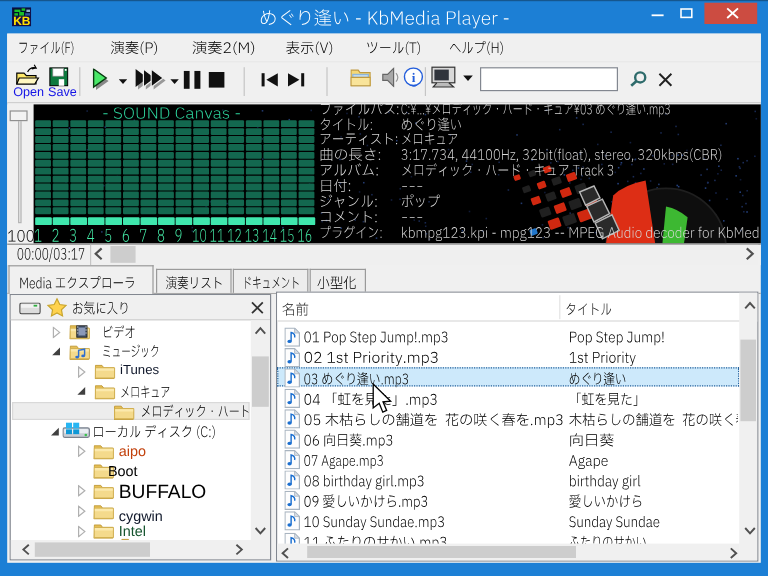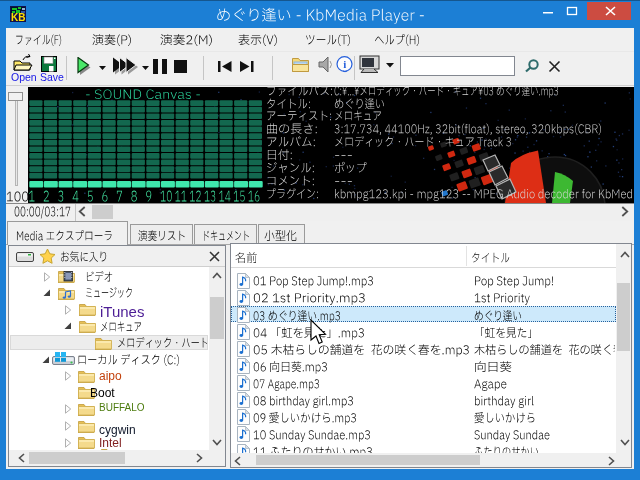--- a/index.html
+++ b/index.html
@@ -856,21 +856,21 @@
     </g>
   </svg>
 <svg style="position:absolute;left:63px;top:304.70000000000005px" width="10" height="10">
     <path d="M2.5 0.8 l5.2 4.2 l-5.2 4.2 z" fill="#fdfdfd" stroke="#b0b0b0"></path>
   </svg>
 <svg style="position:absolute;left:79px;top:302.40000000000003px" width="18" height="14" viewBox="0 0 18 14">
     <path d="M0.5 2.5 h5.5 l1.5 2 h8.5 v9 h-16 z" fill="#e8c055" stroke="#c09b3a" stroke-width="0.8"></path>
     <path d="M0.5 4.5 h16 v8.5 h-16 z" fill="#f4da8c" stroke="#cfae4e" stroke-width="0.8"></path>
     <path d="M1 5 h15 v2 h-15 z" fill="#fbe9ad"></path>
   </svg>
-<div class="t" style="left:100px;top:302.7px;font-size:15px;color:#4c1d95">iTunes</div>
+<div class="t" style="left:100px;top:302.7px;font-size:11px;color:#0f172a">iTunes</div>
 <svg style="position:absolute;left:63px;top:321.30000000000007px" width="10" height="10">
     <path d="M8 1.5 v6.5 h-6.5 z" fill="#404040"></path>
   </svg>
 <svg style="position:absolute;left:79px;top:319.00000000000006px" width="18" height="14" viewBox="0 0 18 14">
     <path d="M0.5 2.5 h5.5 l1.5 2 h8.5 v9 h-16 z" fill="#e8c055" stroke="#c09b3a" stroke-width="0.8"></path>
     <path d="M0.5 4.5 h16 v8.5 h-16 z" fill="#f4da8c" stroke="#cfae4e" stroke-width="0.8"></path>
     <path d="M1 5 h15 v2 h-15 z" fill="#fbe9ad"></path>
   </svg>
 <svg style="position:absolute;left:100px;top:317.6px" width="44" height="18" viewBox="0 0 44 18">
     <g transform="translate(0,13.2) scale(0.7000,1)">
@@ -921,39 +921,39 @@
   </svg>
 <div class="t" style="left:90px;top:385.7px;font-size:12px;color:#000">Boot</div>
 <svg style="position:absolute;left:63px;top:404.3000000000002px" width="10" height="10">
     <path d="M2.5 0.8 l5.2 4.2 l-5.2 4.2 z" fill="#fdfdfd" stroke="#b0b0b0"></path>
   </svg>
 <svg style="position:absolute;left:78px;top:402.00000000000017px" width="18" height="14" viewBox="0 0 18 14">
     <path d="M0.5 2.5 h5.5 l1.5 2 h8.5 v9 h-16 z" fill="#e8c055" stroke="#c09b3a" stroke-width="0.8"></path>
     <path d="M0.5 4.5 h16 v8.5 h-16 z" fill="#f4da8c" stroke="#cfae4e" stroke-width="0.8"></path>
     <path d="M1 5 h15 v2 h-15 z" fill="#fbe9ad"></path>
   </svg>
-<div class="t" style="left:99px;top:402.3px;font-size:10px;color:#4d7c0f">BUFFALO</div>
+<div class="t" style="left:99px;top:402.3px;font-size:16px;color:#000000">BUFFALO</div>
 <svg style="position:absolute;left:63px;top:420.9000000000002px" width="10" height="10">
     <path d="M2.5 0.8 l5.2 4.2 l-5.2 4.2 z" fill="#fdfdfd" stroke="#b0b0b0"></path>
   </svg>
 <svg style="position:absolute;left:78px;top:418.6000000000002px" width="18" height="14" viewBox="0 0 18 14">
     <path d="M0.5 2.5 h5.5 l1.5 2 h8.5 v9 h-16 z" fill="#e8c055" stroke="#c09b3a" stroke-width="0.8"></path>
     <path d="M0.5 4.5 h16 v8.5 h-16 z" fill="#f4da8c" stroke="#cfae4e" stroke-width="0.8"></path>
     <path d="M1 5 h15 v2 h-15 z" fill="#fbe9ad"></path>
   </svg>
 <div class="t" style="left:99px;top:423px;font-size:12px;color:#0f172a">cygwin</div>
 <svg style="position:absolute;left:63px;top:437.5000000000002px" width="10" height="10">
     <path d="M2.5 0.8 l5.2 4.2 l-5.2 4.2 z" fill="#fdfdfd" stroke="#b0b0b0"></path>
   </svg>
 <svg style="position:absolute;left:78px;top:435.2000000000002px" width="18" height="14" viewBox="0 0 18 14">
     <path d="M0.5 2.5 h5.5 l1.5 2 h8.5 v9 h-16 z" fill="#e8c055" stroke="#c09b3a" stroke-width="0.8"></path>
     <path d="M0.5 4.5 h16 v8.5 h-16 z" fill="#f4da8c" stroke="#cfae4e" stroke-width="0.8"></path>
     <path d="M1 5 h15 v2 h-15 z" fill="#fbe9ad"></path>
   </svg>
-<div class="t" style="left:99px;top:435.5px;font-size:12px;color:#7f1d1d">Intel</div>
+<div class="t" style="left:99px;top:435.5px;font-size:12px;color:#14532d">Intel</div>
 <svg style="position:absolute;left:101px;top:446.6px" width="18" height="14" viewBox="0 0 18 14">
     <path d="M0.5 2.5 h5.5 l1.5 2 h8.5 v9 h-16 z" fill="#e8c055" stroke="#c09b3a" stroke-width="0.8"></path>
     <path d="M0.5 4.5 h16 v8.5 h-16 z" fill="#f4da8c" stroke="#cfae4e" stroke-width="0.8"></path>
     <path d="M1 5 h15 v2 h-15 z" fill="#fbe9ad"></path>
   </svg>
 <div style="left:209px;top:267px;width:16px;height:183px;background:#f0f0f0"></div>
 <svg style="position:absolute;left:212px;top:271px" width="10" height="10">
     <path d="M1 7.0 l4.0 -4.5 l4.0 4.5" stroke="#505050" stroke-width="1.6" fill="none"></path>
   </svg>
 <svg style="position:absolute;left:212px;top:437px" width="10" height="10">

